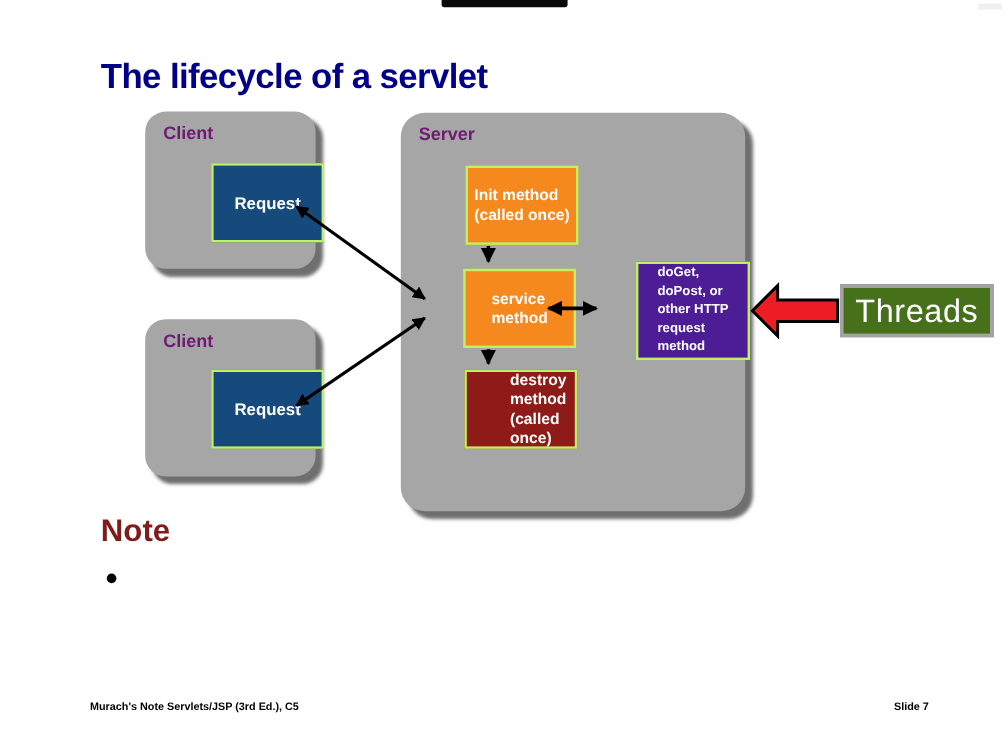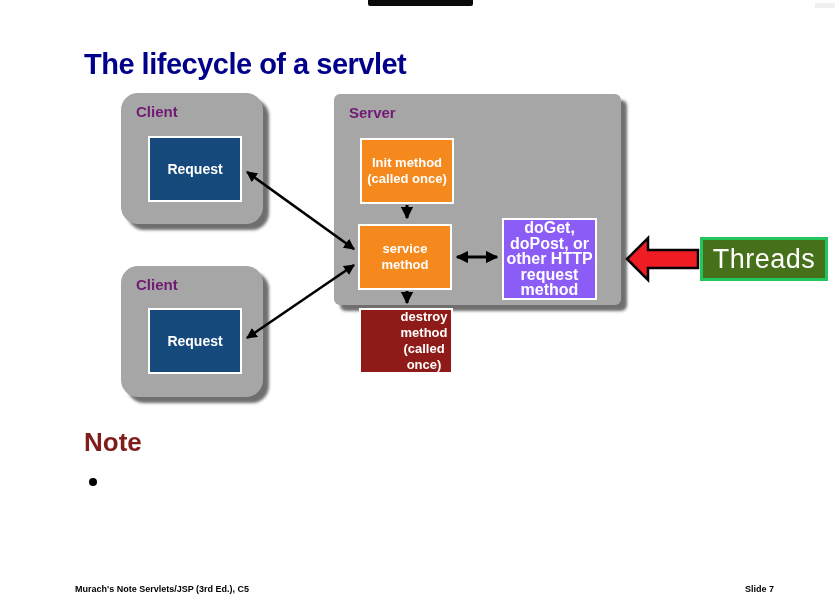--- a/index.html
+++ b/index.html
@@ -7,41 +7,41 @@
     position:relative;width:839px;height:615px;background:#ffffff;
     font-family:"Liberation Sans",sans-serif;overflow:hidden;color:#000;
   }
   .top-bar{position:absolute;left:368px;top:0;width:105px;height:6px;background:#0a0a0a;border-radius:0 0 2px 2px;}
   .artifact-strip{position:absolute;left:815px;top:3px;width:20px;height:5px;background:#f0f0f0;}
   .title{position:absolute;left:84px;top:48px;font-size:29px;font-weight:bold;color:#00008b;letter-spacing:-0.5px;}
   .gray-container{position:absolute;background:#a6a6a6;border-radius:17px;
     box-shadow:6px 6px 3px rgba(95,95,95,0.9);}
   .container-label{position:absolute;left:15px;top:10px;font-size:15px;font-weight:bold;color:#701a75;}
   .node{
-    position:absolute;box-sizing:border-box;border:2px solid #ffffff;
-    display:flex;align-items:center;justify-content:center;text-align:center;
-    color:#fff;font-weight:bold;white-space:pre-line;
+    position:absolute;box-sizing:border-box;border:2px solid #bef264;
+    display:flex;align-items:center;justify-content:center;text-align:left;
+    color:#fff;font-weight:bold;white-space:pre-line;margin-left:28px;
   }
   .node-request{background:#174a7c;font-size:14px;}
   .node-orange{background:#f6891e;font-size:13px;line-height:16px;}
   .node-maroon{background:#8e1b17;font-size:13px;line-height:16px;padding-left:36px;}
-  .node-green{background:#8b5cf6;font-size:16px;line-height:15.5px;}
+  .node-green{background:#4c1d95;font-size:11px;line-height:15.5px;}
   .client1{left:121px;top:93px;width:142px;height:131px;}
   .client2{left:121px;top:266px;width:142px;height:131px;}
-  .server{left:334px;top:94px;width:287px;height:211px;border-radius:6px;}
+  .server{left:334px;top:94px;width:287px;height:332px;border-radius:20px;}
   .req1{left:27px;top:43px;width:94px;height:66px;}
   .req2{left:27px;top:42px;width:94px;height:66px;}
   .init-box{left:26px;top:44px;width:94px;height:66px;}
   .service-box{left:24px;top:130px;width:94px;height:66px;}
   .destroy-box{left:25px;top:214px;width:94px;height:66px;}
   .doget-box{left:168px;top:124px;width:95px;height:82px;}
   .arrows{position:absolute;left:0;top:0;width:839px;height:615px;pointer-events:none;}
   .threads-box{
     position:absolute;left:700px;top:237px;width:128px;height:44px;box-sizing:border-box;
-    background:#46701a;border:3px solid #22c55e;color:#fff;font-size:27px;
+    background:#46701a;border:3px solid #a3a3a3;color:#fff;font-size:27px;
     display:flex;align-items:center;justify-content:center;letter-spacing:0.5px;
   }
   .note-heading{position:absolute;left:84px;top:427px;font-size:26px;font-weight:bold;color:#7f1d1d;}
   .bullet-dot{position:absolute;left:89px;top:478px;width:8px;height:8px;border-radius:50%;background:#000;}
   .note-text{
     position:absolute;left:117px;top:465px;width:620px;
     font-family:"Liberation Serif",serif;font-size:21px;line-height:27.5px;
     white-space:pre-line;color:#000;
   }
   .footer-item{position:absolute;top:584px;font-size:9px;font-weight:bold;color:#000;}

